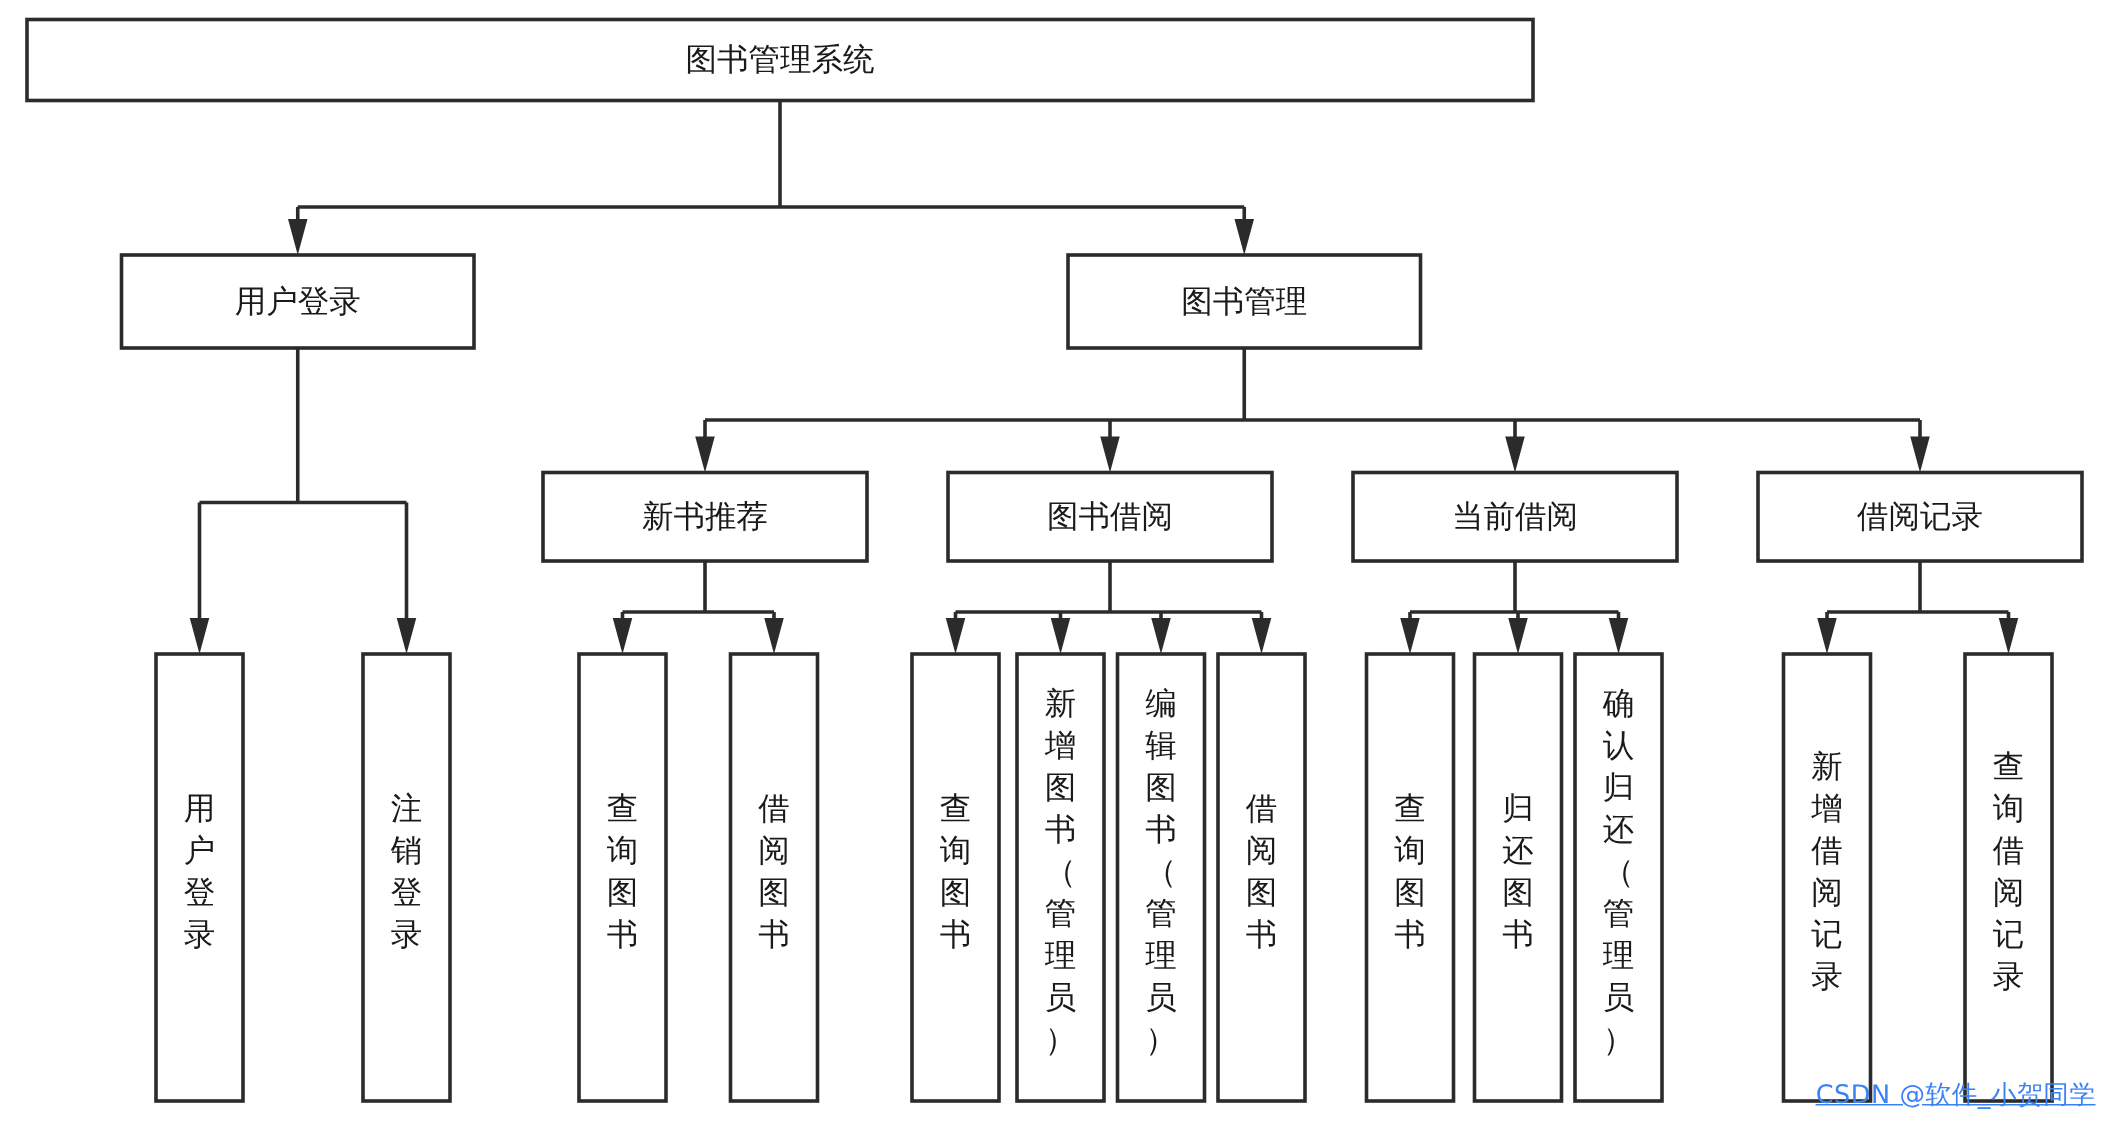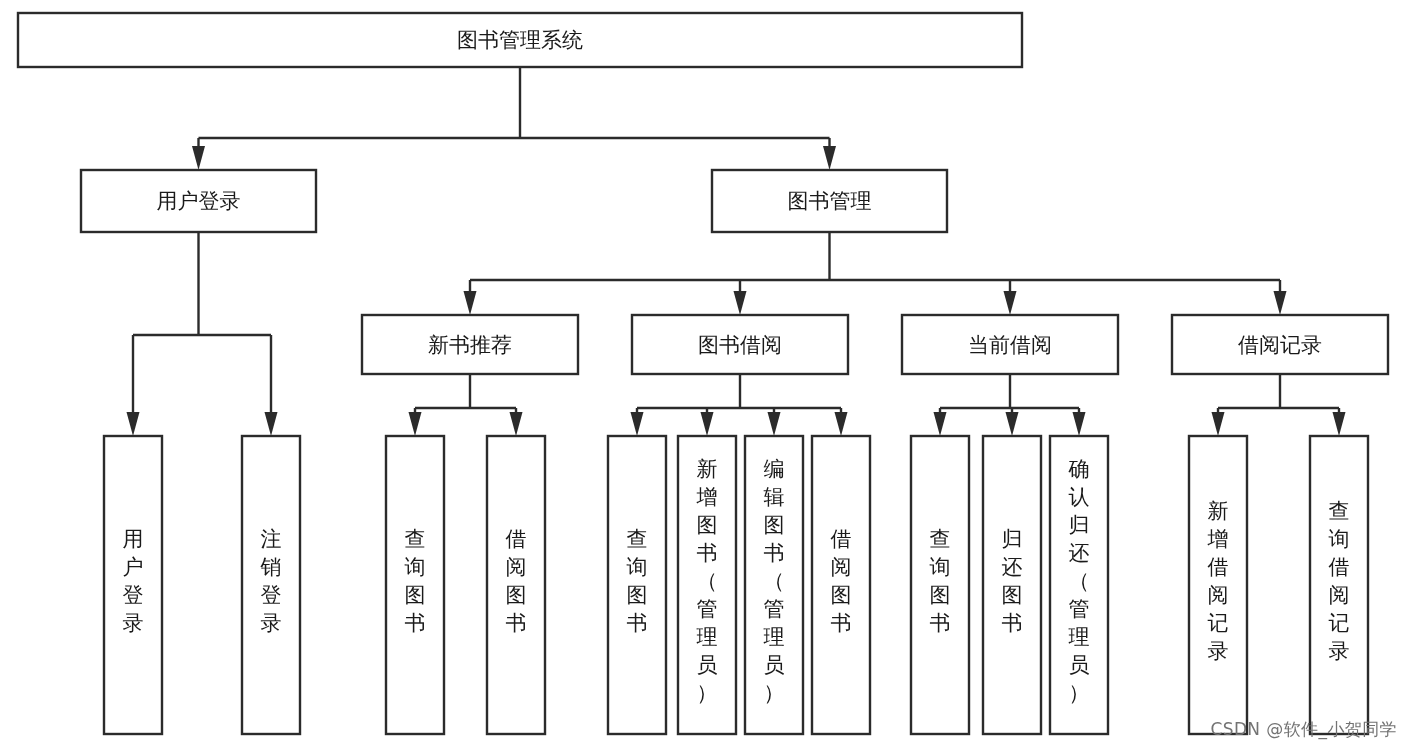--- a/index.html
+++ b/index.html
@@ -53,24 +53,25 @@
     fill: #1a1a1a;
     font-size: 21px;
     text-anchor: middle;
   }
   .watermark {
     position: absolute;
     right: 8px;
     bottom: 6px;
     font-family: "DejaVu Sans", "Liberation Sans", sans-serif;
     font-size: 17px;
-    color: #737373;
+    color: #3b82f6;
     letter-spacing: 0.4px;
     white-space: nowrap;
     pointer-events: none;
+    text-decoration: underline;
   }
 </style>
 </head>
 <body>
 
 <div id="diagram-root">
   <svg id="tree-svg" viewBox="0 0 1405 747">
     <g id="connector-layer">
         <line x1="520" y1="67" x2="520" y2="138" class="connector"></line>
         <line x1="198.5" y1="138" x2="829.5" y2="138" class="connector"></line>

